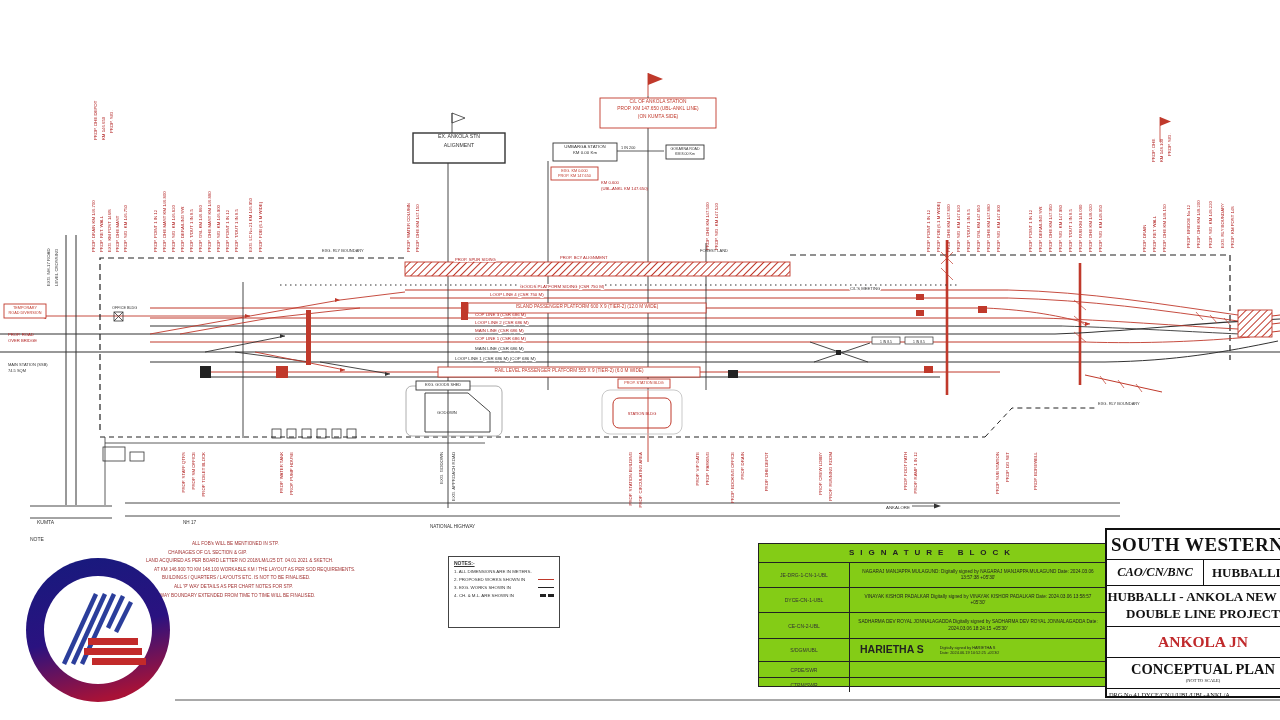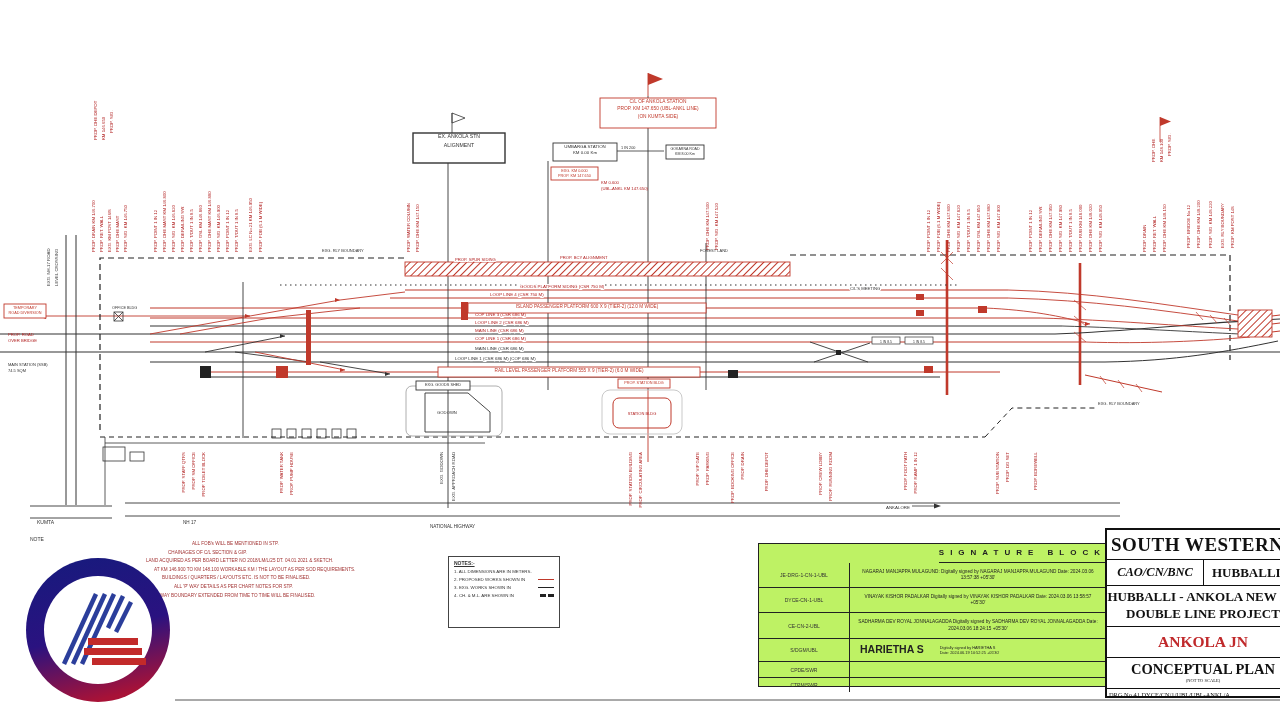--- a/index.html
+++ b/index.html
@@ -14,21 +14,21 @@
   .legend{position:absolute;left:448px;top:556px;width:100px;height:64px;border:1px solid #444;
           background:#fff;padding:3px 5px;color:#333;z-index:2;}
   .lg-h{font-size:5px;font-weight:bold;text-decoration:underline;margin-bottom:2.5px;}
   .lg-r{display:flex;justify-content:space-between;align-items:center;margin-bottom:3.2px;font-size:4.4px;}
   .sym{flex:none;margin-left:4px;}
   .sym-red{width:16px;border-top:1.6px solid #c0392b;}
   .sym-black{width:16px;border-top:1.6px solid #222;}
   .sym-blocks span{display:inline-block;width:6px;height:3px;background:#222;margin-left:2px;}
   
   .sig{position:absolute;left:758px;top:543px;width:347px;height:142px;border:1.5px solid #222;
-       background:#bef264;display:flex;flex-direction:column;z-index:2;color:#222;align-items:flex-end;}
+       background:#84cc16;display:flex;flex-direction:column;z-index:2;color:#222;}
   .sig-h{flex:none;height:18px;line-height:18px;border-bottom:1px solid #222;text-align:center;
          font-size:8px;font-weight:bold;letter-spacing:6px;}
   .sig-r{display:flex;border-bottom:1px solid #222;flex:none;}
   .sig-r:last-child{border-bottom:none;}
   .sig-l{width:86px;flex:none;border-right:1px solid #222;font-size:5px;color:#333;
          display:flex;align-items:center;justify-content:center;text-align:center;padding:0 2px;}
   .sig-v{flex:1;font-size:4.7px;line-height:1.3;display:flex;align-items:center;justify-content:center;
          text-align:center;padding:1px 8px;}
   .sig-v .nm{font-size:10.5px;font-weight:bold;margin-right:16px;white-space:nowrap;}
   .sig-v .sm{font-size:3.9px;text-align:left;white-space:pre-line;line-height:1.35;}

